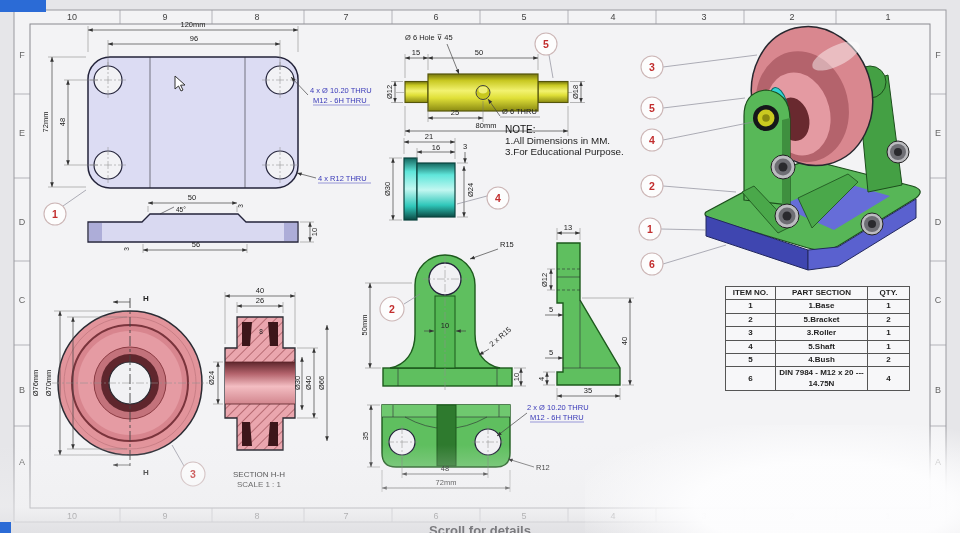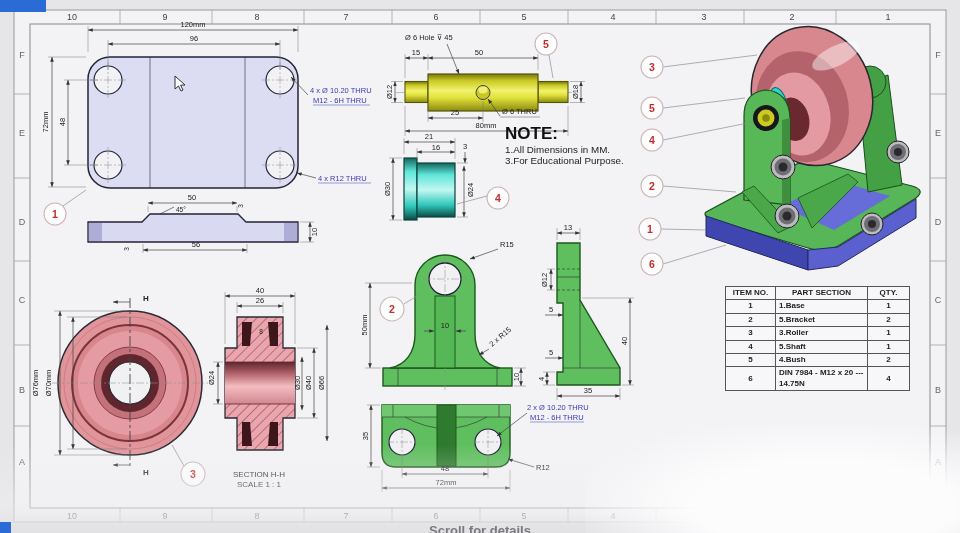--- a/index.html
+++ b/index.html
@@ -15,25 +15,25 @@
   .dim{stroke:#444;stroke-width:.7;fill:none}
   .ext{stroke:#777;stroke-width:.5;fill:none}
   .thin{stroke:#2b2b33;stroke-width:.6;fill:none}
   .cl{stroke:#909090;stroke-width:.55;fill:none;stroke-dasharray:8 2 2 2}
   .lead{stroke:#8d8d9a;stroke-width:.7;fill:none}
   .bln circle{fill:#fdfdfd;stroke:#ccb6b6;stroke-width:1.1}
   .bln text{font-size:10.5px;font-weight:bold;fill:#c22e2e;text-anchor:middle}
   .hh{font-size:8px;fill:#222;font-weight:bold}
   .sec{font-size:8px;fill:#222}
   #note{position:absolute;left:505px;top:124px;color:#111;z-index:3}
-  #note .t{font-weight:bold;font-size:17px}
+  #note .t{font-weight:normal;font-size:10px}
   #note .l{font-size:9.8px;color:#222;margin-top:0}
   #bom{position:absolute;left:725px;top:286px;border-collapse:collapse;font-size:8px;color:#222;background:rgba(250,250,252,.6);z-index:3}
   #bom th,#bom td{border:1px solid #555;padding:1px 3px;text-align:center;font-weight:bold;line-height:1.3}
-  #bom td.part{text-align:left}
+  #bom td.part{text-align:center}
   #fade{position:absolute;left:0;top:445px;width:960px;height:88px;background:linear-gradient(180deg,rgba(245,245,247,0),rgba(238,238,240,.55) 70%,rgba(225,225,228,.9));pointer-events:none;z-index:4}
   #blob{position:absolute;left:585px;top:425px;width:385px;height:115px;background:radial-gradient(ellipse at 62% 70%,rgba(253,253,254,.97) 38%,rgba(253,253,254,0) 78%);z-index:5}
   #scroll-hint{position:absolute;left:360px;top:523px;width:240px;text-align:center;color:#7a7a7e;font-size:13px;font-weight:bold;z-index:6}
   #corner-blue{position:absolute;left:0;top:0;width:46px;height:12px;background:#2b6bd6;z-index:7}
   #corner-blue2{position:absolute;left:0;top:522px;width:11px;height:11px;background:#2b6bd6;z-index:7}
 </style>
 </head>
 <body>
 
 <svg width="960" height="533" viewBox="0 0 960 533">

